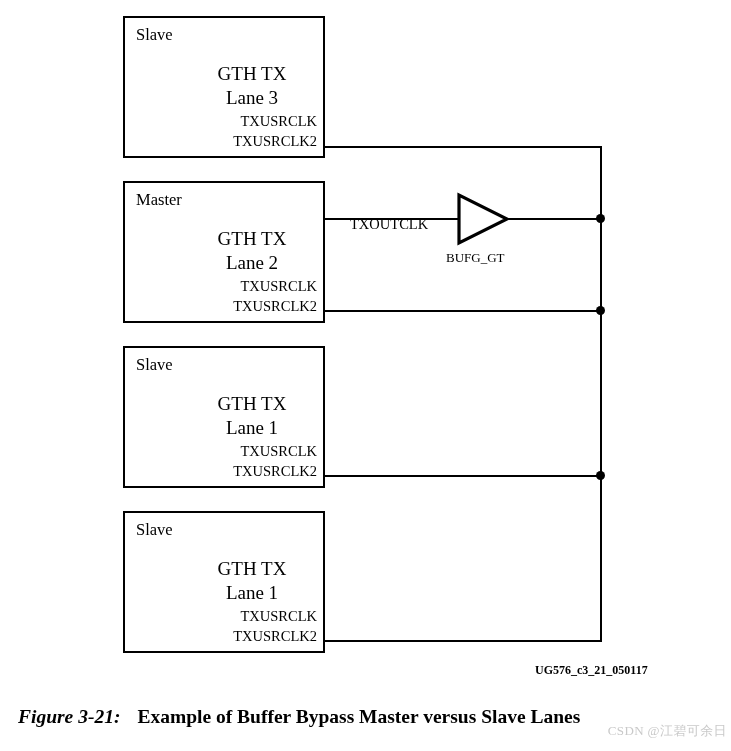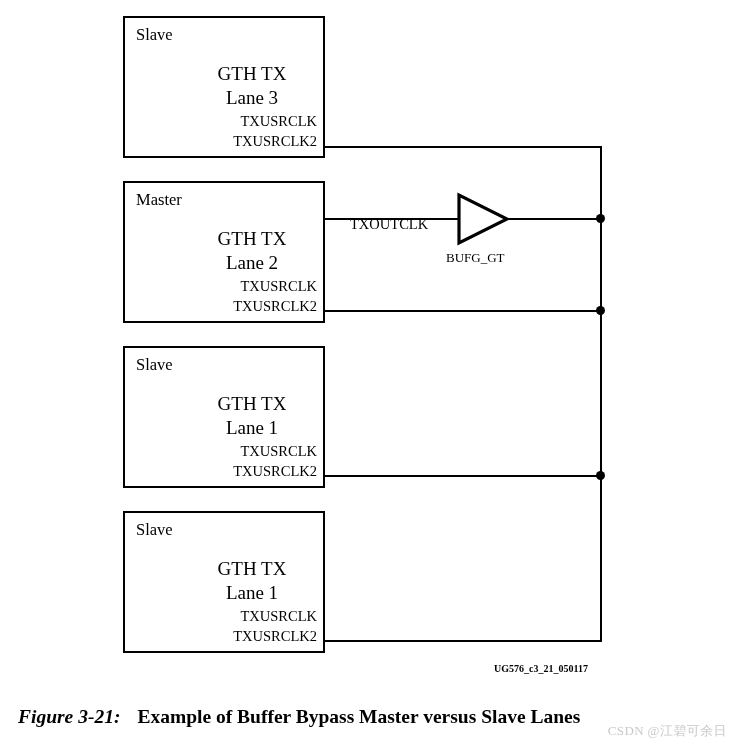--- a/index.html
+++ b/index.html
@@ -85,24 +85,25 @@
   .wire-label {
     position: absolute;
     font-size: 14.5px;
     color: #000000;
     white-space: nowrap;
   }
 
   
   .doc-id {
     position: absolute;
-    font-size: 10px;
+    font-size: 12px;
     font-weight: bold;
     color: #000000;
     white-space: nowrap;
+    margin-left: 41px;
   }
   .figure-caption {
     position: absolute;
     left: 18px;
     top: 706px;
     font-size: 19.5px;
     color: #000000;
     white-space: nowrap;
   }
   .caption-number {

